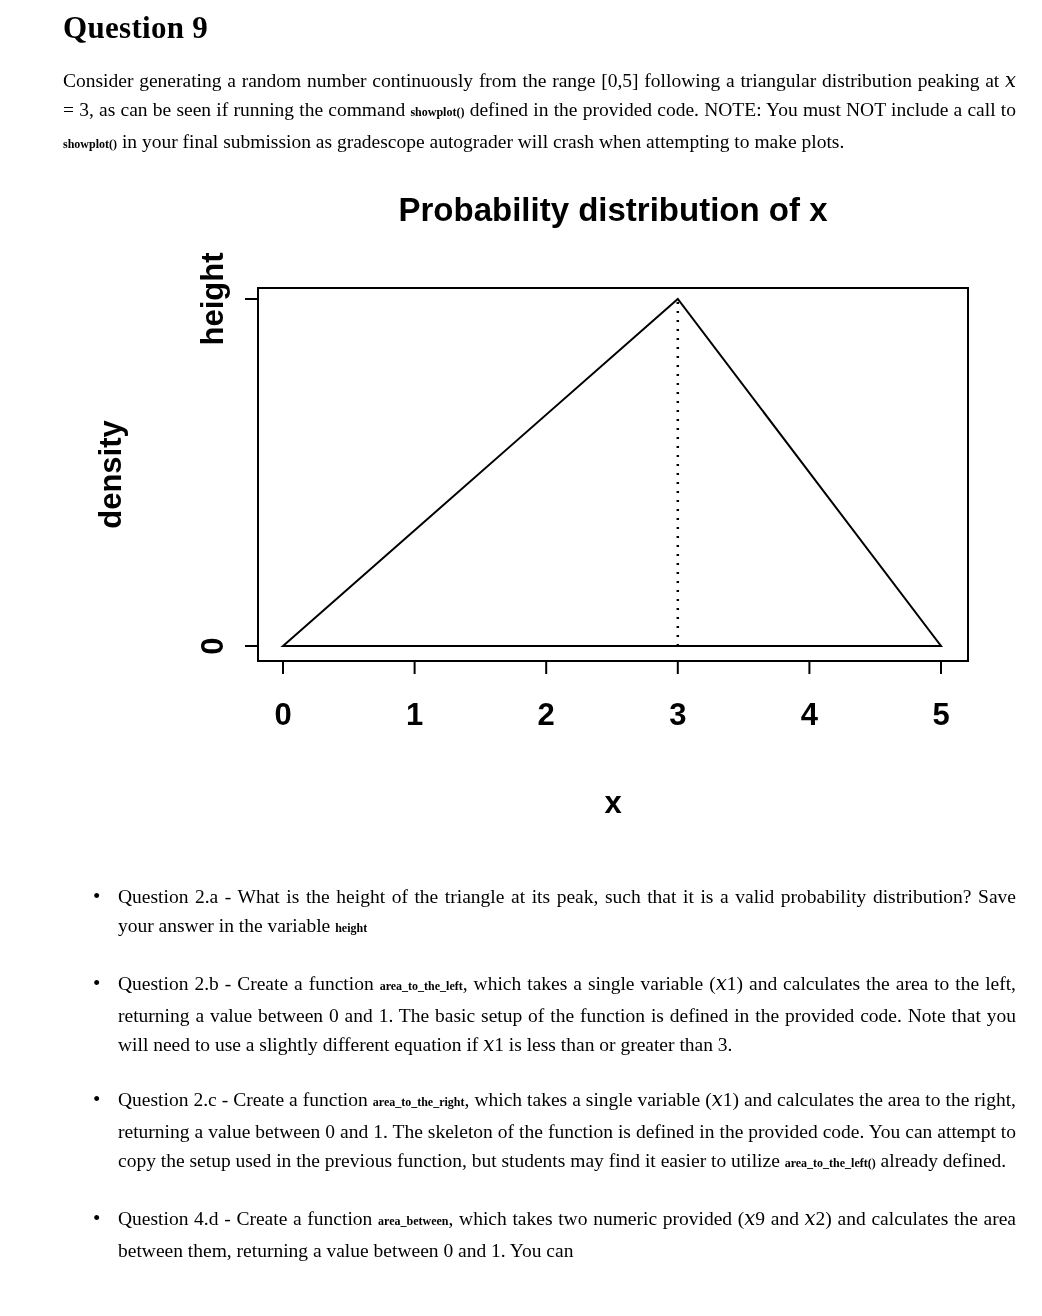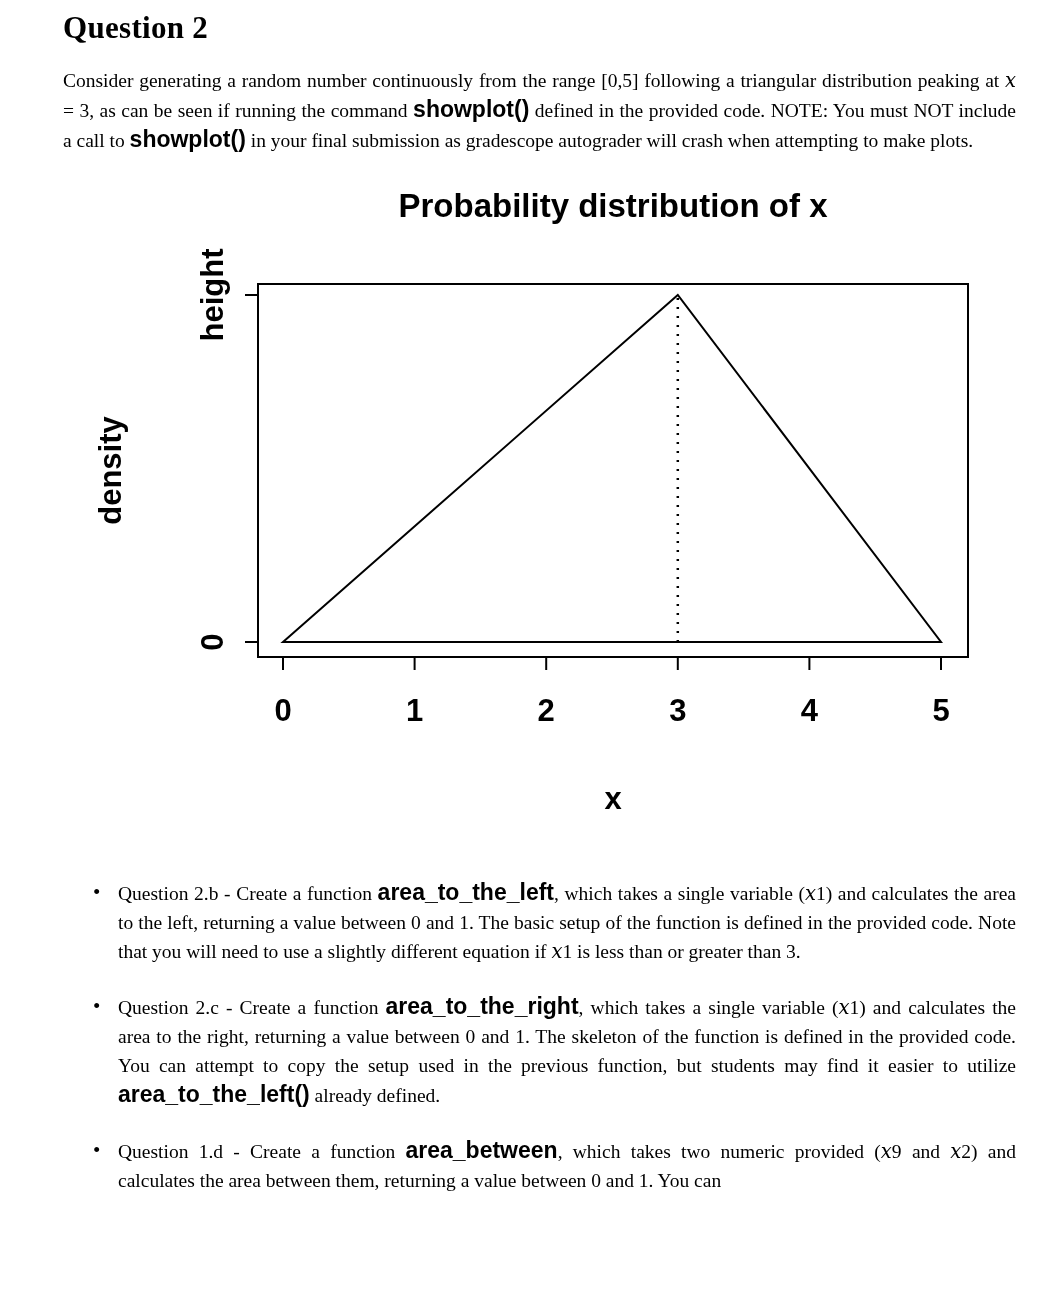--- a/index.html
+++ b/index.html
@@ -16,22 +16,22 @@
     font-family:"Liberation Serif", serif;
   }
 
   .body-text {
     font-size:19.5px; line-height:29px; text-align:justify;
   }
   .intro { margin-top:20px; }
 
   .seg-n { }
   .seg-m {
-    font-family:Liberation Sans, sans-serif;
-    font-weight:700; font-size:23px;
+    font-family:Liberation Serif, serif;
+    font-weight:700; font-size:12px;
   }
   .seg-i { font-style:italic; font-family:"DejaVu Serif", serif; }
 
   .chart { display:block; margin-top:22px; }
   .chart text { font-family:"Liberation Sans", sans-serif; fill:#000; }
   .chart-title { font-size:33px; font-weight:700; }
   .axis-text  { font-size:31px; font-weight:700; }
   .axis-label { font-size:31px; font-weight:700; }
   .plot-box { fill:none; stroke:#000; stroke-width:2; }
   .tick { stroke:#000; stroke-width:2; }
@@ -44,21 +44,21 @@
     content:"\2022";
     position:absolute; left:30px; top:0;
     font-size:21px;
   }
 </style>
 </head>
 <body>
 
 <div class="page">
 
-  <h1 class="heading">Question 2</h1>
+  <h1 class="heading">Question 9</h1>
 
   <p class="body-text intro"><span class="seg-n">Consider generating a random number continuously from the range [0,5] following a triangular distribution peaking at </span><span class="seg-i">x</span><span class="seg-n"> = 3, as can be seen if running the command </span><span class="seg-m">showplot()</span><span class="seg-n"> defined in the provided code. NOTE: You must NOT include a call to </span><span class="seg-m">showplot()</span><span class="seg-n"> in your final submission as gradescope autograder will crash when attempting to make plots.</span></p>
 
   <svg id="chart-svg" class="chart" width="953" height="655" viewBox="0 0 953 655" xmlns="http://www.w3.org/2000/svg">
       <text x="550" y="40" text-anchor="middle" class="chart-title">Probability distribution of x</text>
       <rect x="195" y="107" width="710" height="373" class="plot-box"></rect>
       <line x1="220" y1="480" x2="220" y2="493" class="tick"></line>
       <text x="220" y="544" text-anchor="middle" class="axis-text">0</text>
       <line x1="351.6" y1="480" x2="351.6" y2="493" class="tick"></line>
       <text x="351.6" y="544" text-anchor="middle" class="axis-text">1</text>
@@ -74,18 +74,19 @@
       <text x="150" y="475" text-anchor="middle" transform="rotate(-90 150 465)" class="axis-text">0</text>
       <line x1="195" y1="118" x2="182" y2="118" class="tick"></line>
       <text x="150" y="128" text-anchor="middle" transform="rotate(-90 150 118)" class="axis-text">height</text>
       <text x="550" y="632" text-anchor="middle" class="axis-label">x</text>
       <text x="58" y="293.5" text-anchor="middle" transform="rotate(-90 58 293.5)" class="axis-label">density</text>
       <line x1="614.8" y1="465" x2="614.8" y2="118" class="dotted-line"></line>
       <polygon points="220,465 614.8,118 878,465" class="density-line"></polygon>
     </svg>
 
   <ul class="questions">
+    <li class="body-text"><span class="seg-n">Question 2.a - What is the height of the triangle at its peak, such that it is a valid probability distribution? Save your answer in the variable </span><span class="seg-m">height</span></li>
     <li class="body-text"><span class="seg-n">Question 2.b - Create a function </span><span class="seg-m">area_to_the_left</span><span class="seg-n">, which takes a single variable (</span><span class="seg-i">x</span><span class="seg-n">1) and calculates the area to the left, returning a value between 0 and 1. The basic setup of the function is defined in the provided code. Note that you will need to use a slightly different equation if </span><span class="seg-i">x</span><span class="seg-n">1 is less than or greater than 3.</span></li>
     <li class="body-text"><span class="seg-n">Question 2.c - Create a function </span><span class="seg-m">area_to_the_right</span><span class="seg-n">, which takes a single variable (</span><span class="seg-i">x</span><span class="seg-n">1) and calculates the area to the right, returning a value between 0 and 1. The skeleton of the function is defined in the provided code. You can attempt to copy the setup used in the previous function, but students may find it easier to utilize </span><span class="seg-m">area_to_the_left()</span><span class="seg-n"> already defined.</span></li>
-    <li class="body-text"><span class="seg-n">Question 1.d - Create a function </span><span class="seg-m">area_between</span><span class="seg-n">, which takes two numeric provided (</span><span class="seg-i">x</span><span class="seg-n">9 and </span><span class="seg-i">x</span><span class="seg-n">2) and calculates the area between them, returning a value between 0 and 1. You can</span></li>
+    <li class="body-text"><span class="seg-n">Question 4.d - Create a function </span><span class="seg-m">area_between</span><span class="seg-n">, which takes two numeric provided (</span><span class="seg-i">x</span><span class="seg-n">9 and </span><span class="seg-i">x</span><span class="seg-n">2) and calculates the area between them, returning a value between 0 and 1. You can</span></li>
   </ul>
 
 </div>
 
 </body></html>

